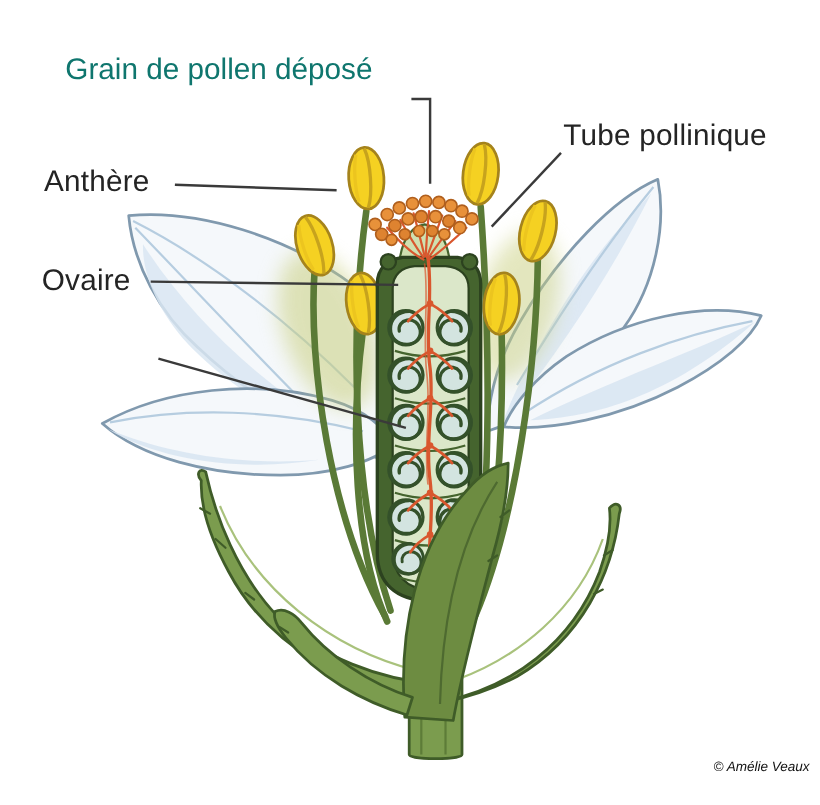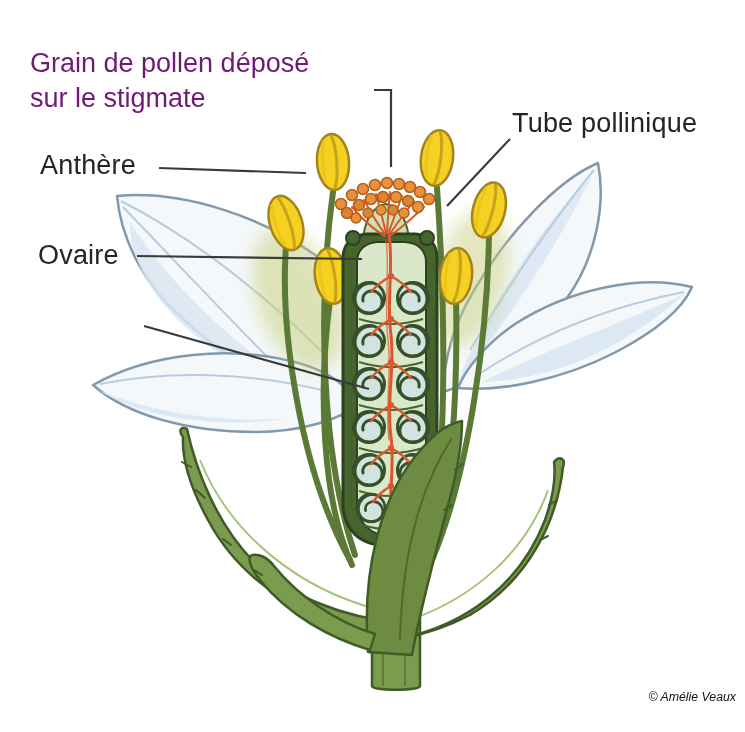--- a/index.html
+++ b/index.html
@@ -5,22 +5,22 @@
   html,body { margin:0; padding:0; background:#ffffff; }
   .canvas {
     position:relative; width:745px; height:732px; background:#ffffff;
     font-family:"Liberation Sans", sans-serif; overflow:hidden;
   }
   .canvas svg { position:absolute; left:0; top:0; }
   .label {
     position:absolute; color:#242424; font-size:27px; letter-spacing:.2px;
     white-space:nowrap;
   }
-  .label-block { position:absolute; color:#701a75; font-size:27px; line-height:1.3;
-    text-align:left; }
+  .label-block { position:absolute; color:#0f766e; font-size:27px; line-height:1.3;
+    text-align:center; }
   .credit {
     position:absolute; right:9px; top:688px; text-align:right;
     font-size:12.3px; font-style:italic; color:#111; line-height:1.5;
   }
 </style>
 </head>
 <body>
 
 <div class="canvas">
 
@@ -212,21 +212,20 @@
       <path d="M 374,90 L 391,90 L 391,167"></path>
       <path d="M 510,139 L 447,206"></path>
       <path d="M 159,168 L 306,173"></path>
       <path d="M 137,256 L 362,259"></path>
       <path d="M 144,326 L 369,389"></path>
     </g>
   </svg>
 
   <div class="label-block" style="left:30px; top:46px; width:338px;">
     <div>Grain de pollen déposé</div>
-    <div>sur le stigmate</div>
   </div>
 
   <div class="label" style="left:512px; top:108px;">Tube pollinique</div>
 
   <div class="label" style="left:40px; top:150px;">Anthère</div>
 
   <div class="label" style="left:38px; top:240px;text-align:right;">Ovaire</div>
 
 
   <div class="credit">

